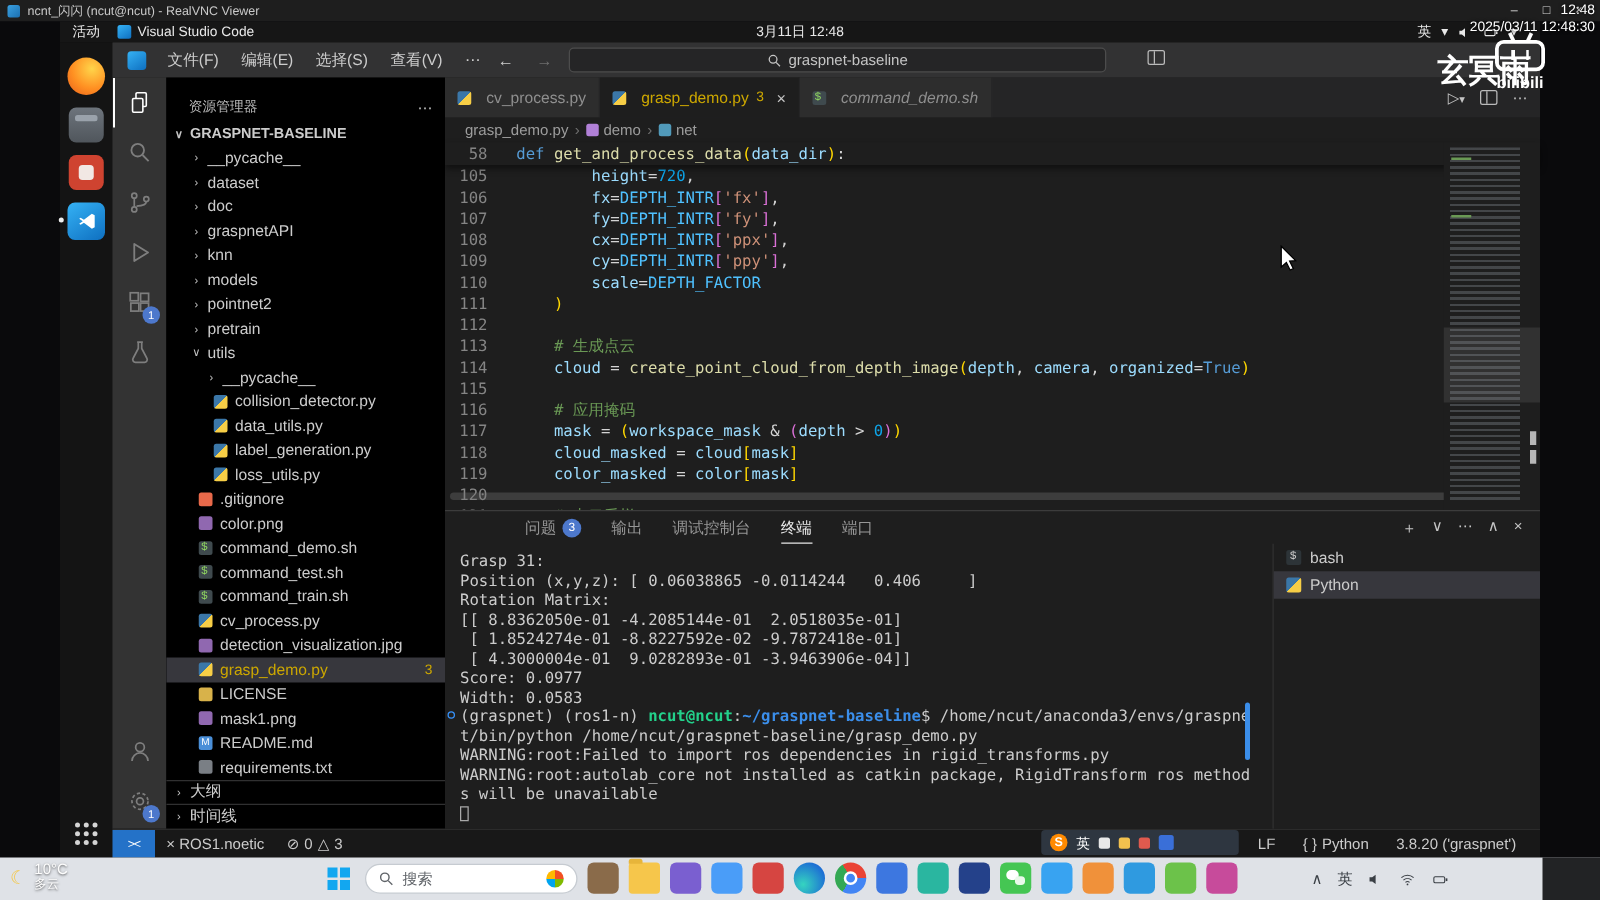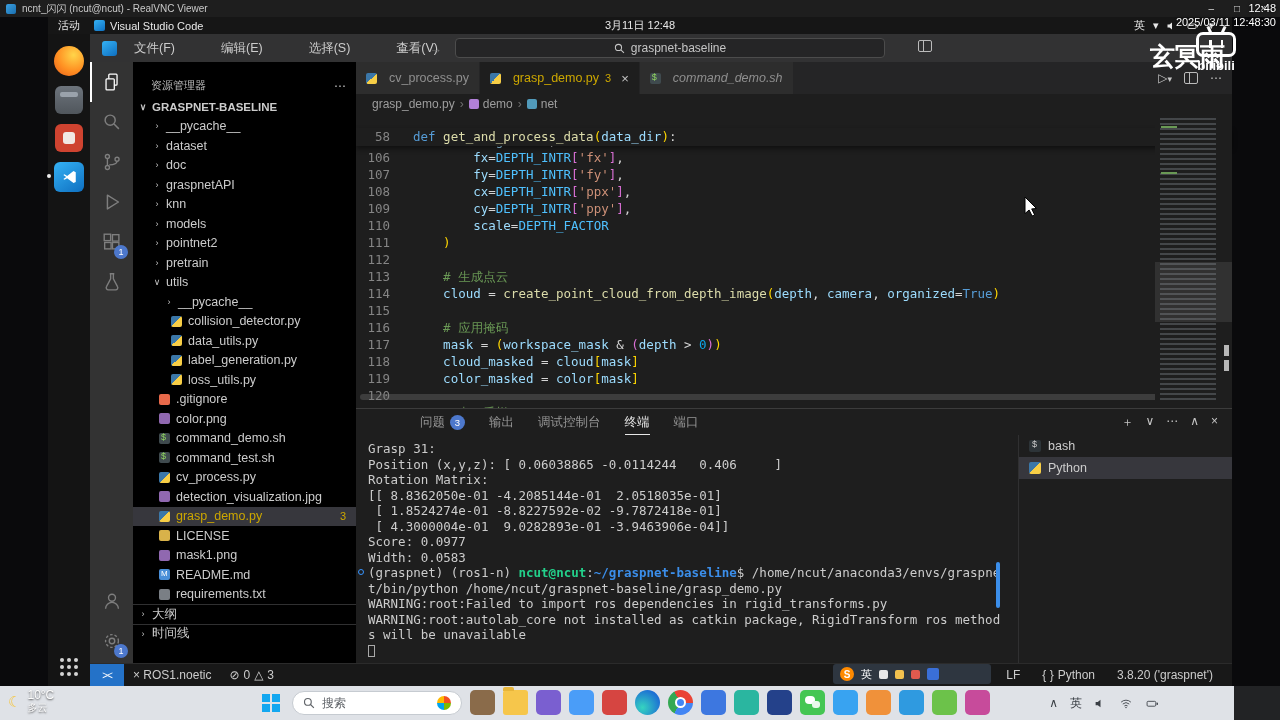--- a/index.html
+++ b/index.html
@@ -105,21 +105,21 @@
   .breadcrumb{position:absolute;left:266px;top:60px;width:876px;height:20px;background:#1e1e1e;
     display:flex;align-items:center;padding-left:16px;gap:5px;font-size:12px;color:#9d9d9d;}
   .bc-item{display:flex;align-items:center;gap:4px;}
   .bc-sep{color:#6e6e6e;}
   .bc-ic{width:10px;height:10px;border-radius:2px;display:inline-block;}
   .bc-ic.method{background:#b180d7;}
   .bc-ic.module{background:#519aba;}
 
   
   .sticky,.code-line{font-family:"DejaVu Sans Mono","Liberation Mono",monospace;font-size:12.5px;line-height:17px;}
-  .sticky{position:absolute;left:266px;top:94px;width:876px;height:18px;background:#1e1e1e;display:flex;
+  .sticky{position:absolute;left:266px;top:80px;width:876px;height:18px;background:#1e1e1e;display:flex;
     box-shadow:0 3px 5px rgba(0,0,0,.45);z-index:3;}
   .code{position:absolute;left:266px;top:98px;width:876px;height:276px;overflow:hidden;background:#1e1e1e;}
   .code-line{display:flex;height:17px;}
   .ln{width:34px;flex:none;text-align:right;color:#858585;font-family:"DejaVu Sans Mono",monospace;font-size:12.5px;line-height:17px;}
   .lc{padding-left:23px;white-space:pre;}
   .tk-kw{color:#569cd6;}  .tk-fn{color:#dcdcaa;}  .tk-var{color:#9cdcfe;}
   .tk-num{color:#0ea5e9;} .tk-str{color:#ce9178;} .tk-cmt{color:#6a9955;}
   .tk-op{color:#d4d4d4;}  .tk-cst{color:#4fc1ff;} .tk-pln{color:#d4d4d4;}
   .tk-b1{color:#ffd700;}  .tk-b2{color:#da70d6;}
   .tk-tp{color:#cccccc;}  .tk-grn{color:#23d18b;font-weight:bold;} .tk-blu{color:#3b8eea;font-weight:bold;}
@@ -272,21 +272,21 @@
         <span></span>
         <span></span>
         <span></span>
     </span>
   </div>
 
   <div id="vscode">
 
     <div class="menubar">
       <span class="vsc-logo"></span>
-      <span style="display:flex;gap:28px;">
+      <span style="display:flex;">
           <span class="menu-item">文件(F)</span>
           <span class="menu-item">编辑(E)</span>
           <span class="menu-item">选择(S)</span>
           <span class="menu-item">查看(V)</span>
         </span>
       <span class="menu-item">⋯</span>
       <div class="nav-arrows">
         <span>←</span>
         <span class="fwd">→</span>
       </div>
@@ -433,20 +433,24 @@
             <span class="fi fi-img"></span>
             <span class="lbl">color.png</span>
           </div>
           <div class="row k-sh">
             <span class="fi fi-sh"></span>
             <span class="lbl">command_demo.sh</span>
           </div>
           <div class="row k-sh">
             <span class="fi fi-sh"></span>
             <span class="lbl">command_test.sh</span>
+          </div>
+          <div class="row k-sh">
+            <span class="fi fi-sh"></span>
+            <span class="lbl">command_train.sh</span>
           </div>
           <div class="row k-py">
             <span class="fi fi-py"></span>
             <span class="lbl">cv_process.py</span>
           </div>
           <div class="row k-img">
             <span class="fi fi-img"></span>
             <span class="lbl">detection_visualization.jpg</span>
           </div>
           <div class="row k-py sel">

